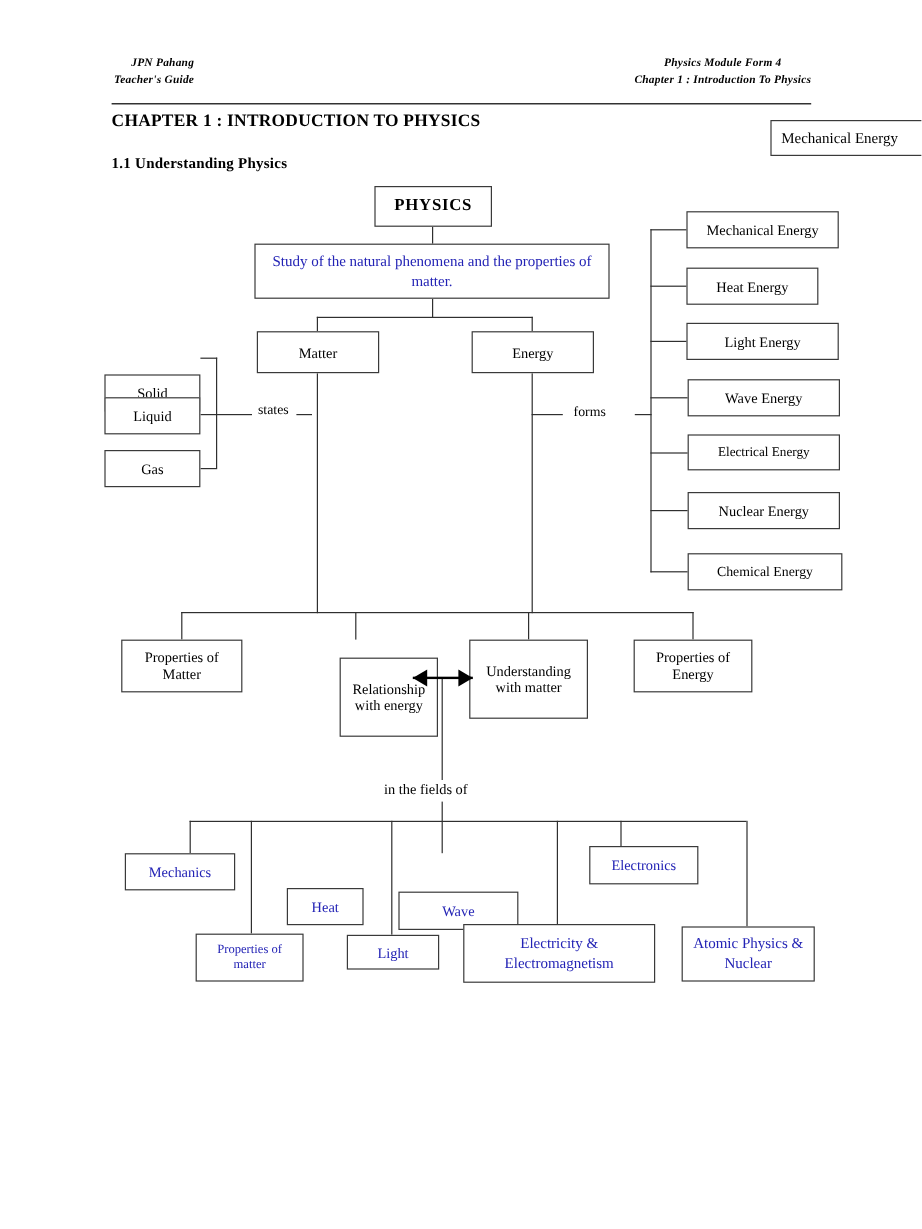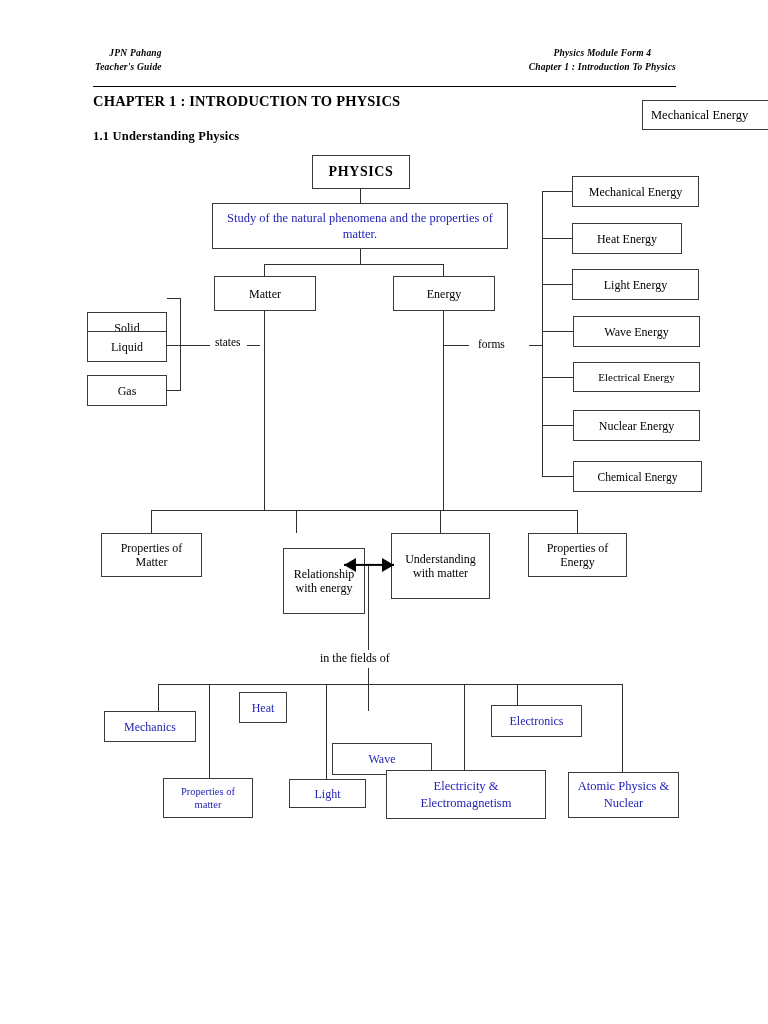--- a/index.html
+++ b/index.html
@@ -269,21 +269,21 @@
   <div class="vline" style="left:517px; top:684px; height:23px;"></div>
 
   <div class="vline" style="left:209px; top:684px; height:94px;"></div>
   <div class="vline" style="left:326px; top:684px; height:95px;"></div>
   <div class="vline" style="left:464px; top:684px; height:86px;"></div>
   <div class="vline" style="left:622px; top:684px; height:88px;"></div>
 
   <div class="box blue" style="left:104px; top:711px; width:92px; height:31px;">
     <span>Mechanics</span>
   </div>
-  <div class="box blue" style="left:239px; top:692px; width:48px; height:31px;">
+  <div class="box blue" style="left:239px; top:740px; width:64px; height:31px;">
     <span>Heat</span>
   </div>
   <div class="box blue" style="left:332px; top:708px; width:100px; height:32px;margin-top:35px;">
     <span>Wave</span>
   </div>
   <div class="box blue" style="left:459px; top:705px; width:91px; height:32px;margin-left:32px;">
     <span>Electronics</span>
   </div>
 
   <div class="box blue" style="left:163px; top:778px; width:90px; height:40px; font-size:10.5px; line-height:13px;">

